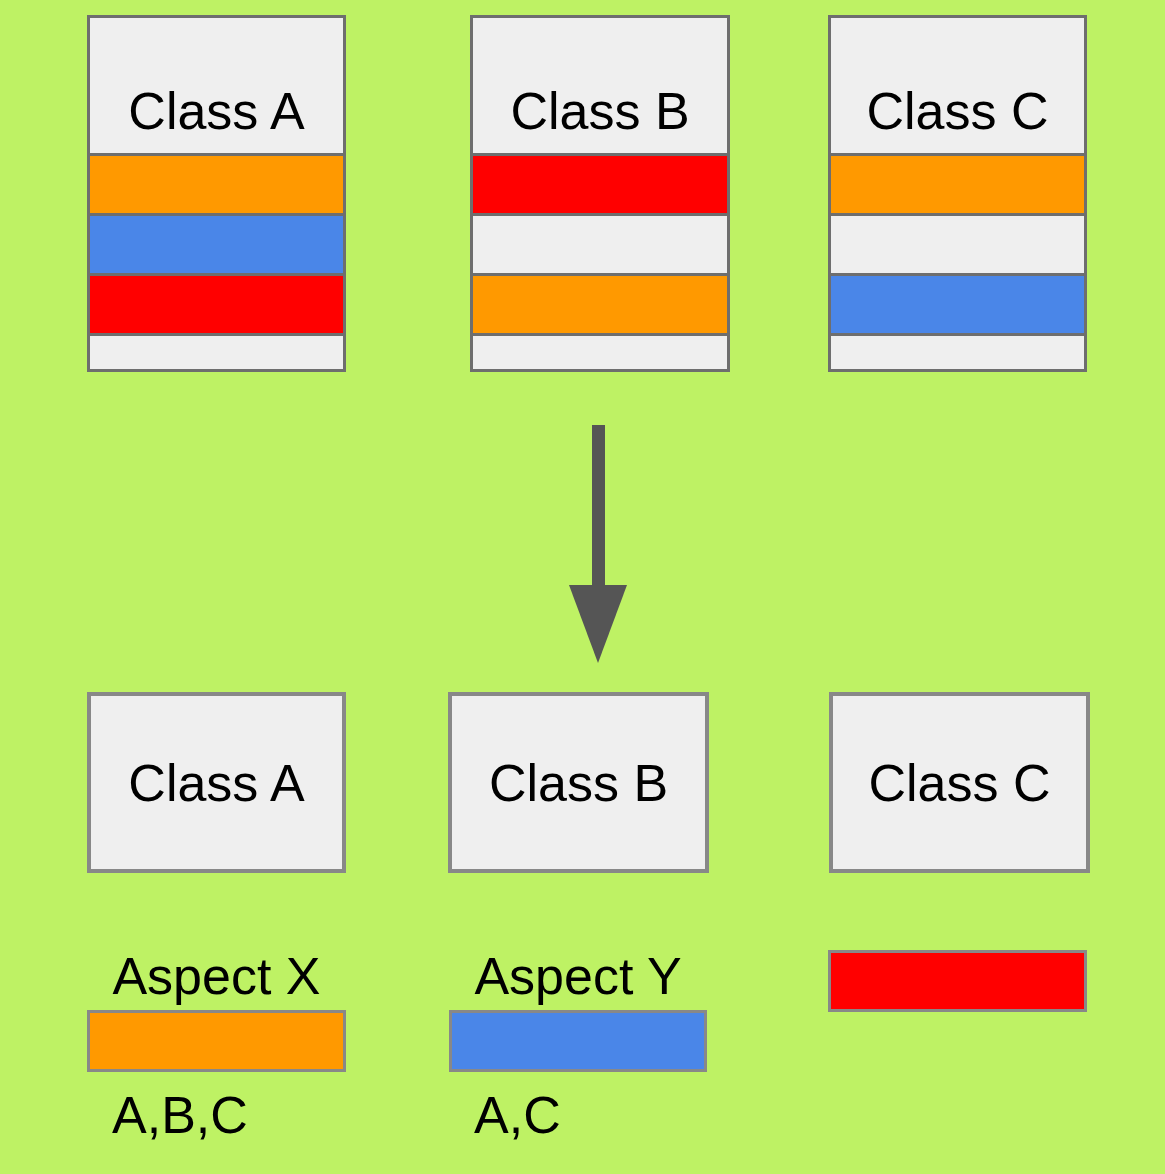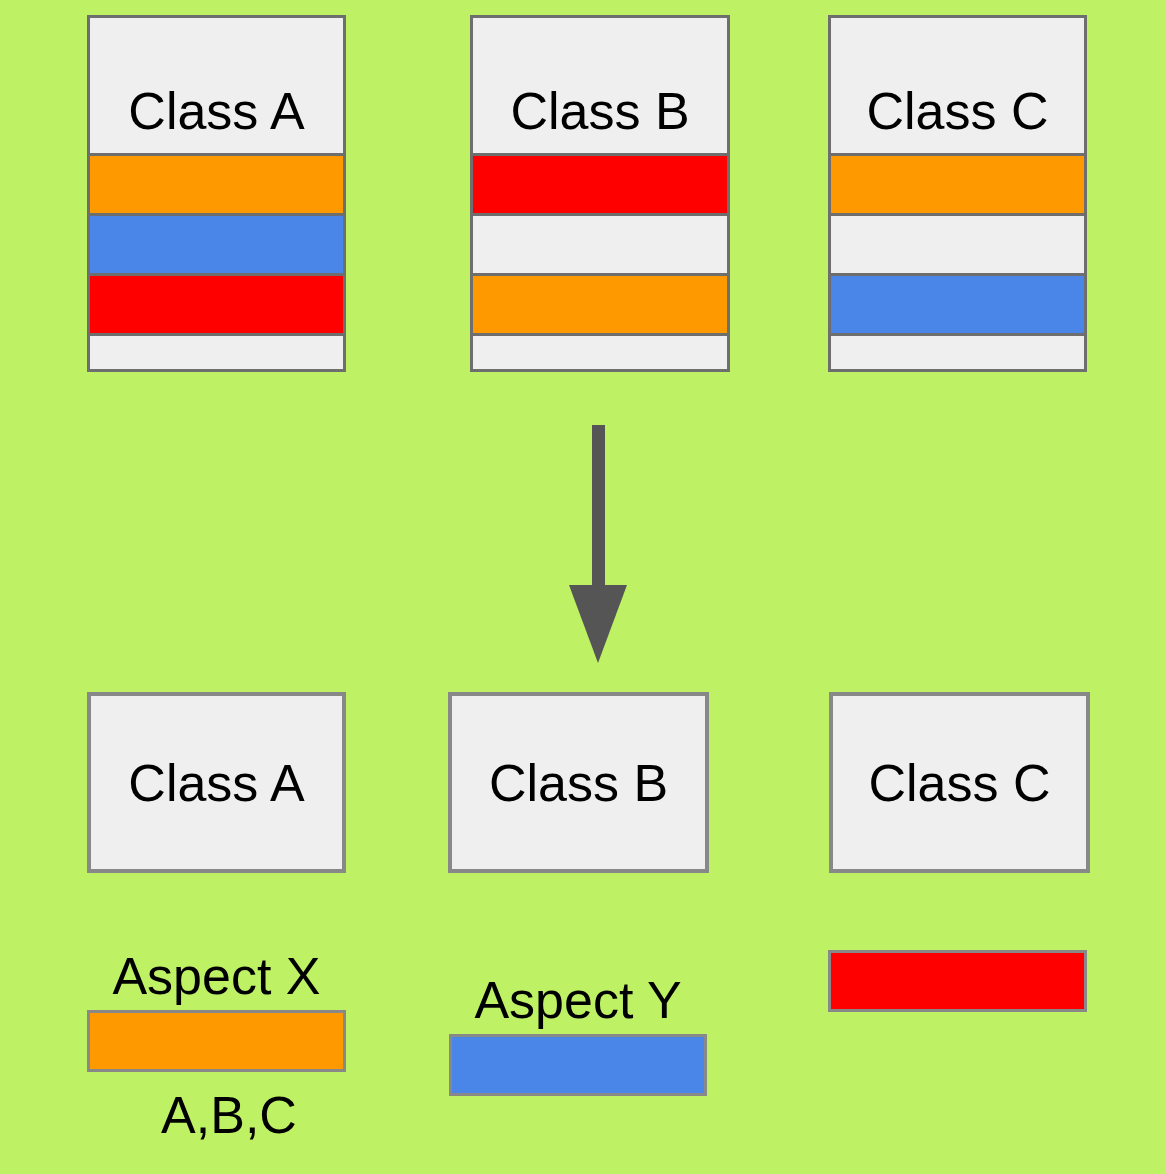--- a/index.html
+++ b/index.html
@@ -114,24 +114,23 @@
     height: 62px;
     border: 3px solid #888888;
     box-sizing: border-box;
   }
   .aspect .aspect-classes {
     margin-top: 17px;
     padding-left: 25px;
     font-size: 52px;
     line-height: 1;
     white-space: nowrap;
-    text-align: center;
   }
   .aspect-x { left: 87px; }
-  .aspect-y { left: 449px; width: 258px; margin-top: 24px; }
+  .aspect-y { left: 449px; width: 258px; }
   .aspect-z { left: 828px; }
   .aspect-z .aspect-classes { padding-left: 45px; }
 </style>
 </head>
 <body>
 
 <div class="stage">
 
   <div class="class-box box-a">
     <div class="header">Class A</div>
@@ -174,19 +173,20 @@
 
   <div class="aspect aspect-x">
     <div class="aspect-label">Aspect X</div>
     <div class="aspect-bar" style="background-color: rgb(255, 153, 0);"></div>
     <div class="aspect-classes">A,B,C</div>
   </div>
 
   <div class="aspect aspect-y">
     <div class="aspect-label">Aspect Y</div>
     <div class="aspect-bar" style="background-color: rgb(74, 134, 232);"></div>
+    <div class="aspect-classes">A,C</div>
   </div>
 
   <div class="aspect aspect-z">
     <div class="aspect-bar" style="background-color: rgb(255, 0, 0);"></div>
   </div>
 
 </div>
 
 </body></html>

